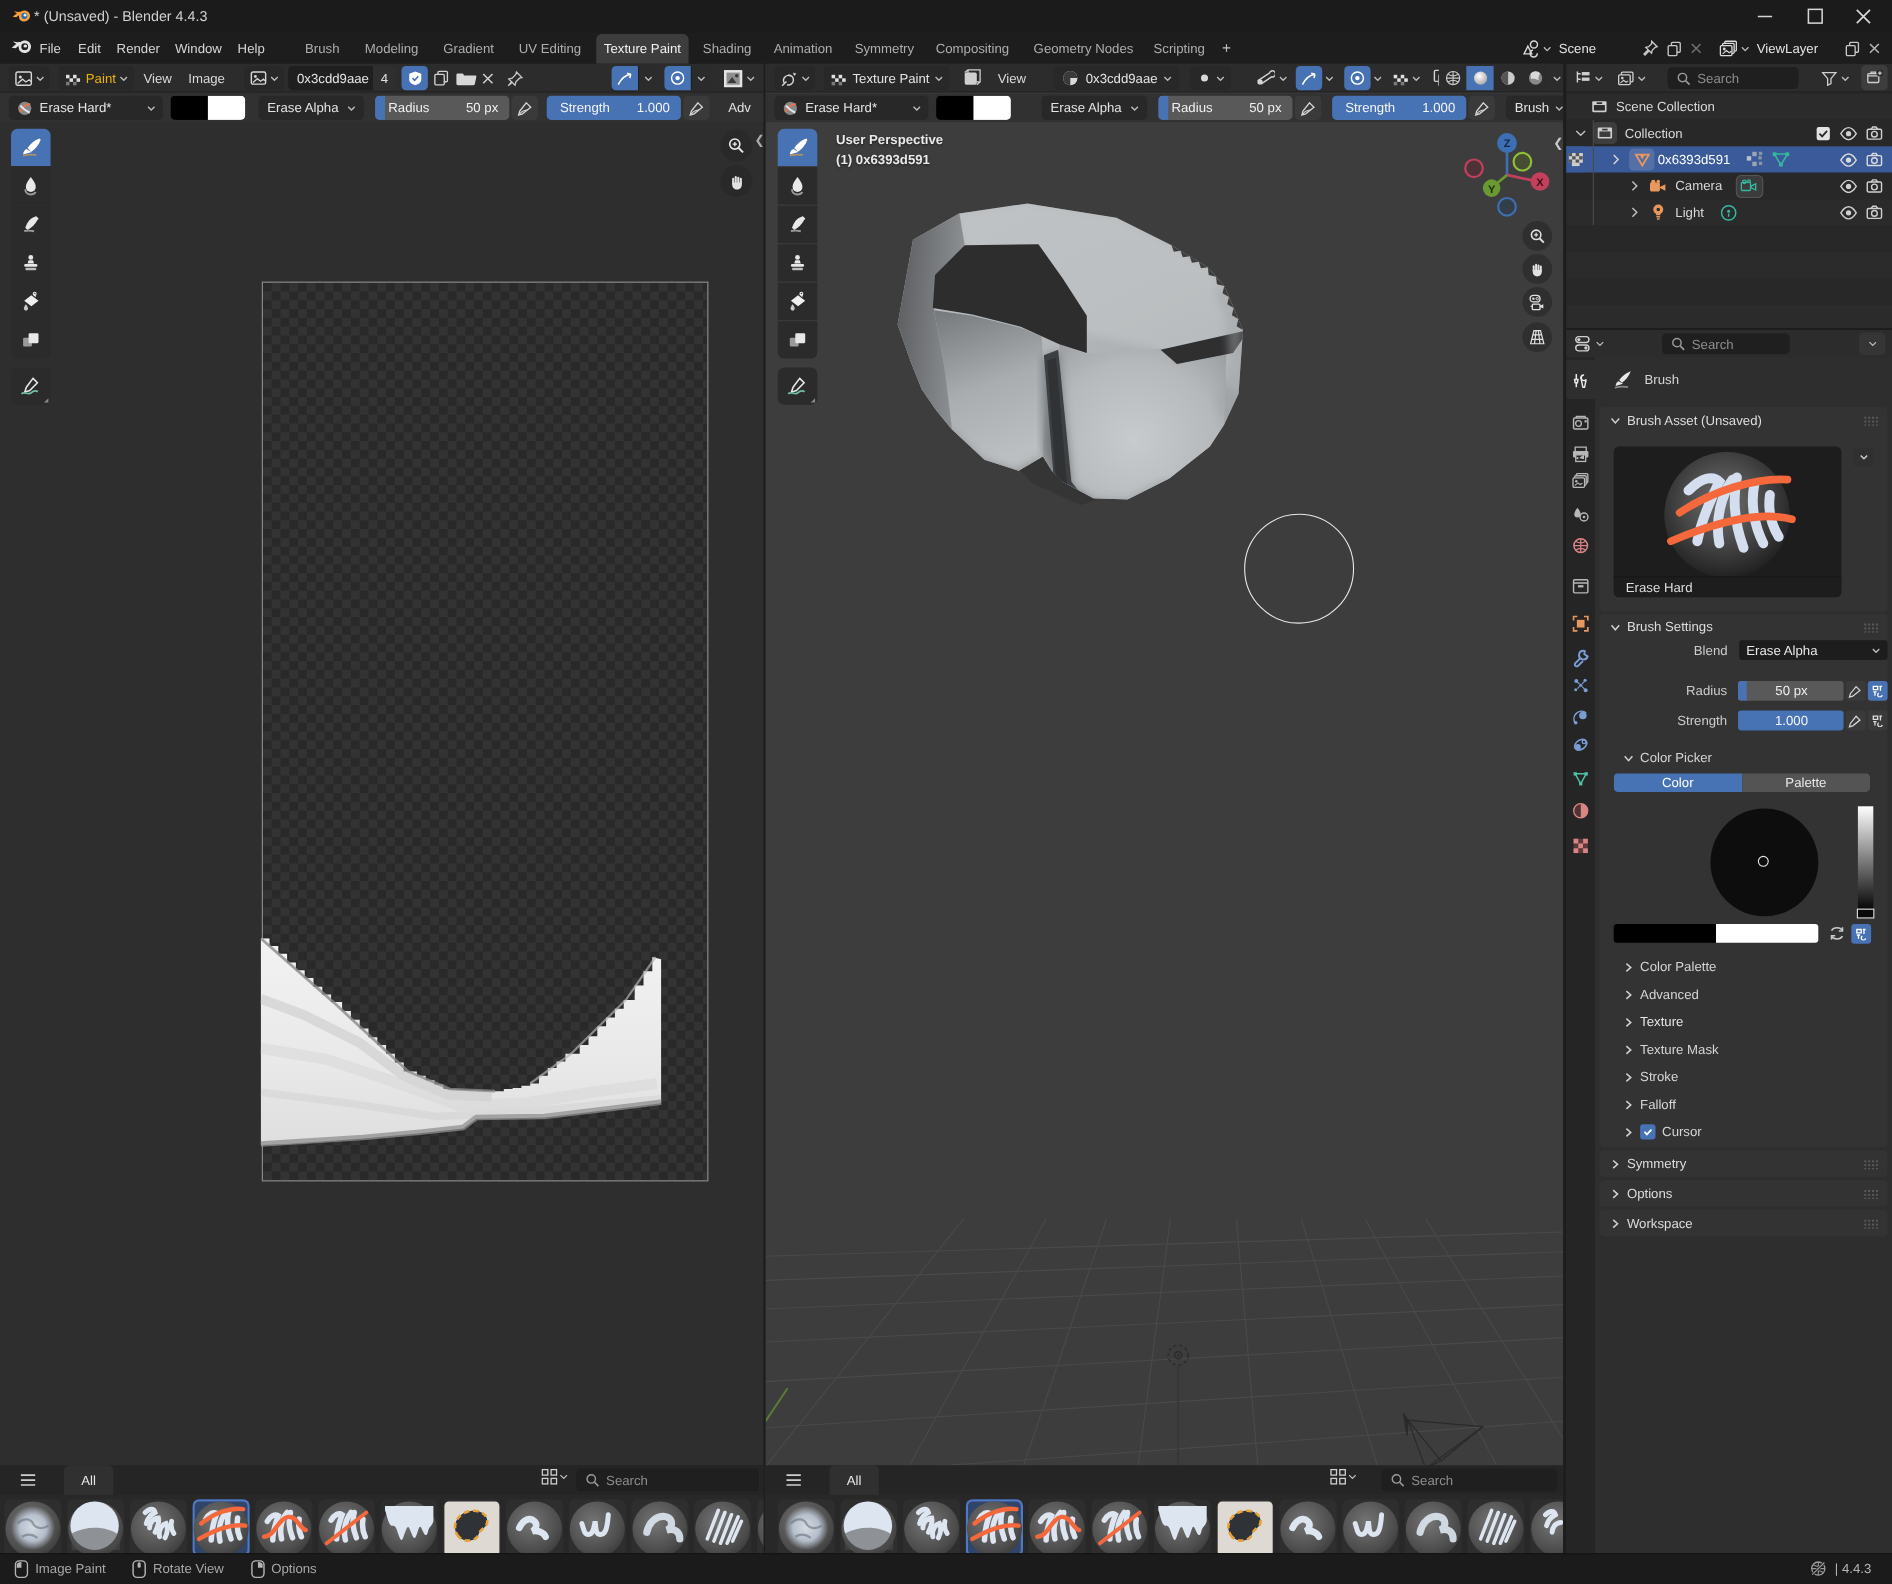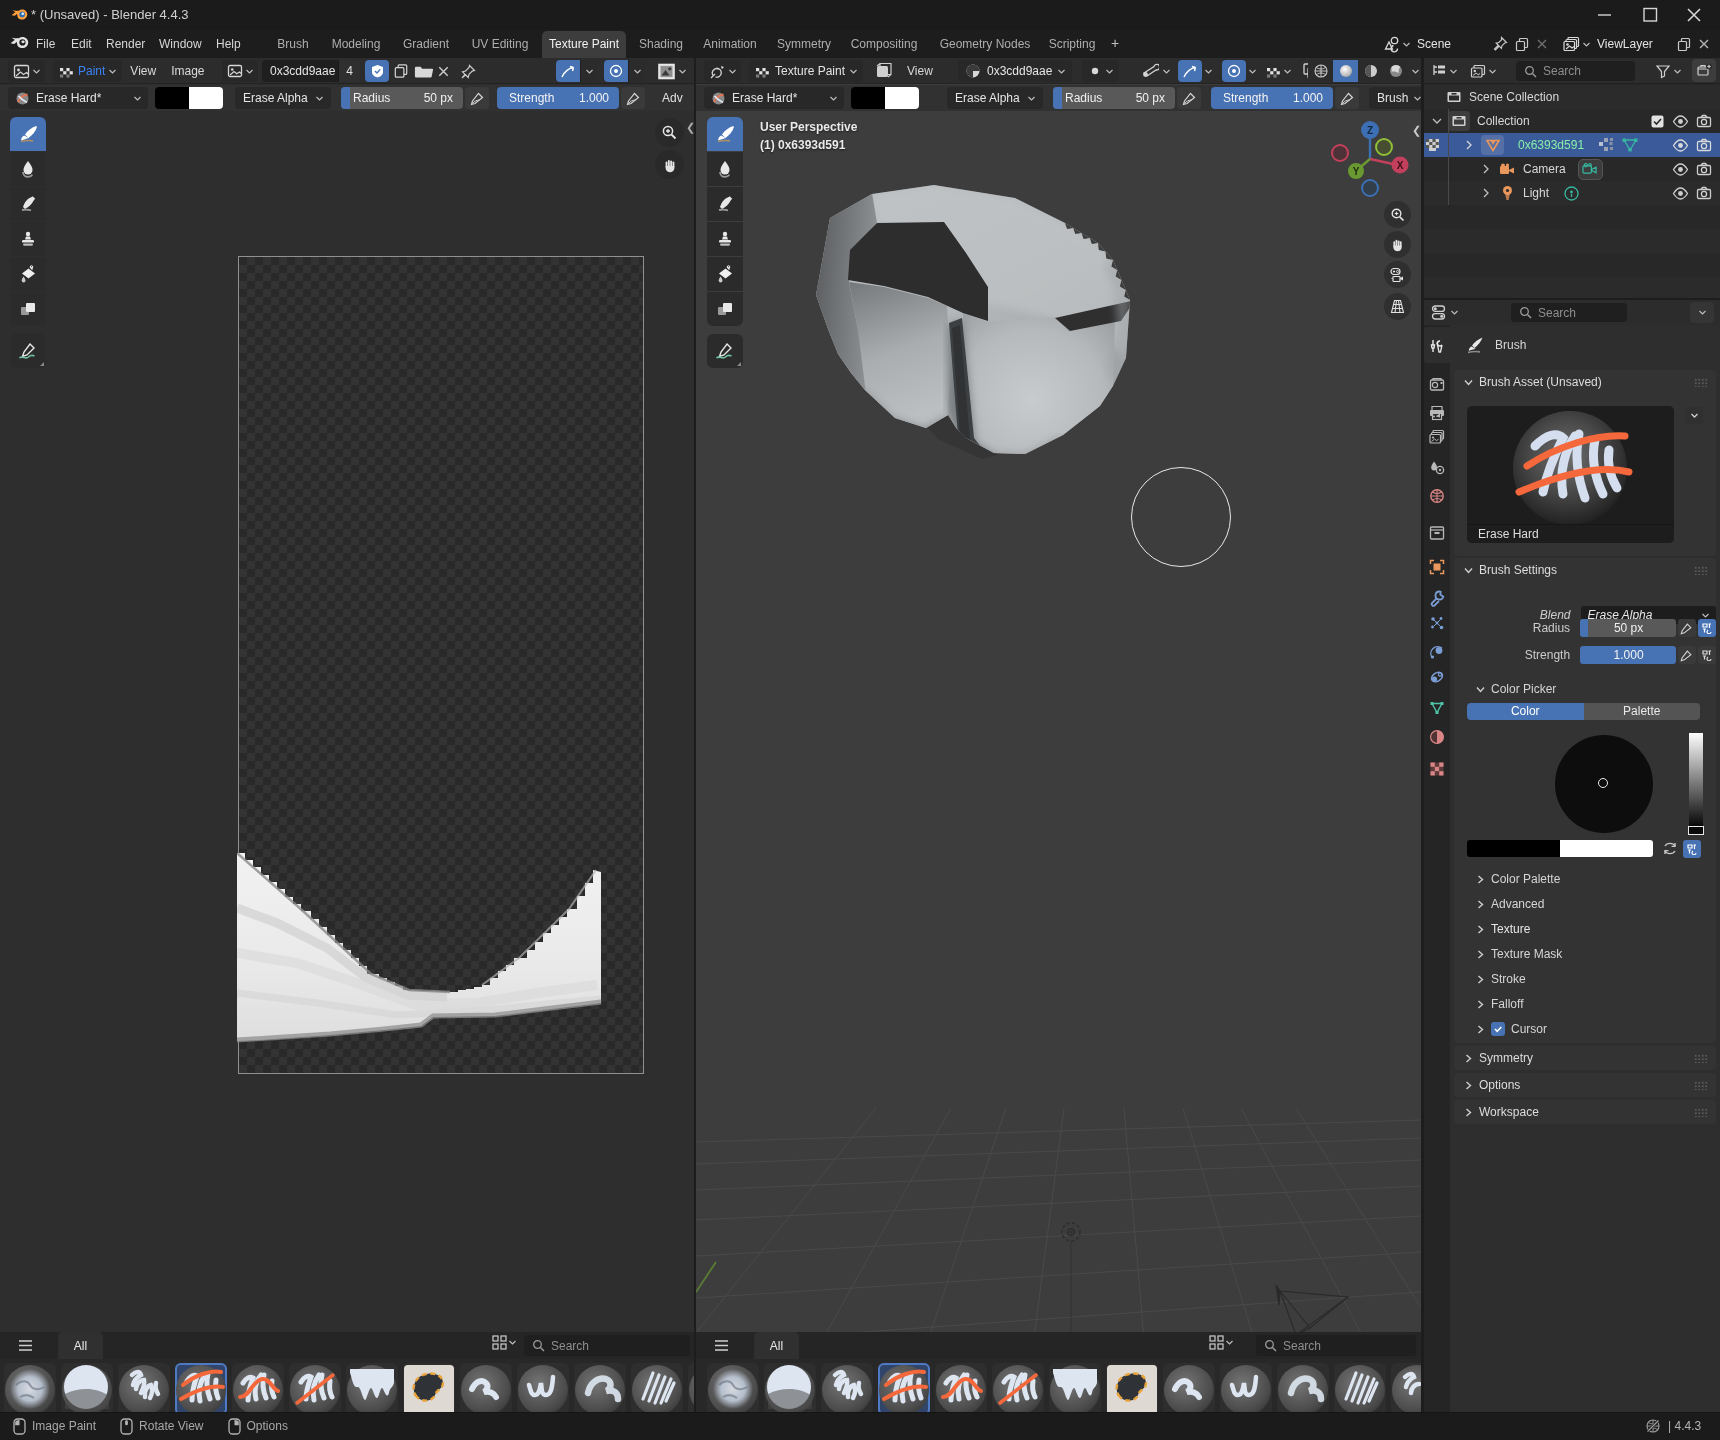--- a/index.html
+++ b/index.html
@@ -127,21 +127,21 @@
     </div>
     <div class="dd row" style="margin-left:8px;padding:0 6px;gap:5px;">
       <svg width="15" height="15" viewBox="0 0 15 15">
             <rect x="1" y="4" width="3.2" height="3.2" fill="#e0e0e0"></rect>
             <rect x="7.4" y="4" width="3.2" height="3.2" fill="#e0e0e0"></rect>
             <rect x="4.2" y="7.2" width="3.2" height="3.2" fill="#e0e0e0"></rect>
             <rect x="10.6" y="7.2" width="3.2" height="3.2" fill="#e0e0e0"></rect>
             <rect x="1" y="10.4" width="3.2" height="3.2" fill="#7a7a7a"></rect>
             <rect x="7.4" y="10.4" width="3.2" height="3.2" fill="#7a7a7a"></rect>
           </svg>
-      <span style="color:#3b82f6;margin:0 -1px;">Paint</span>
+      <span style="color:#eab308;margin:0 -1px;">Paint</span>
       <svg class="vtick" viewBox="0 0 7 5">
             <path d="M0.5 1 L3.5 4 L6.5 1" fill="none" stroke="#bdbdbd" stroke-width="1.2"></path>
           </svg>
     </div>
     <div style="padding:0 9px 0 8px;color:#d9d9d9;">View</div>
     <div style="padding:0 6px;color:#d9d9d9;">Image</div>
   </div>
   <div class="abs row" style="left:222px;top:2px;height:22px;">
     <div class="dd" style="padding:0 5px;">
       <svg width="16" height="16" viewBox="0 0 16 16">
@@ -1158,21 +1158,21 @@
     </div>
     <svg width="10" height="10" viewBox="0 0 10 10" style="margin-left:40px">
           <path d="M3 1 L7 5 L3 9" fill="none" stroke="#d5d5d5" stroke-width="1.3"></path>
         </svg>
     <div style="margin-left:7px;width:23px;height:20px;background:#ffffff22;border-radius:4px;display:flex;align-items:center;justify-content:center;">
       <svg width="14" height="13" viewBox="0 0 14 13">
             <path d="M1 1.5 h12 L7 11.5z" fill="none" stroke="#e9975c" stroke-width="1.6"></path>
             <path d="M4.5 1.5 h5 L7 6z" fill="#e9975c"></path>
           </svg>
     </div>
-    <span style="margin-left:14px;color:#86efac;">0x6393d591</span>
+    <span style="margin-left:3px;color:#ffffff;">0x6393d591</span>
     <div class="row" style="margin-left:14px;gap:6px;">
       <svg width="17" height="16" viewBox="0 0 17 16">
             <rect x="1" y="5" width="4" height="4" fill="#b9c2d0"></rect>
             <rect x="6" y="1" width="4" height="4" fill="#9aa4b2"></rect>
             <rect x="6" y="10" width="4" height="4" fill="#9aa4b2"></rect>
             <rect x="11.5" y="5" width="3" height="3" fill="#8a94a2"></rect>
             <rect x="12" y="10" width="3" height="3" fill="#8a94a2"></rect>
             <rect x="12" y="1" width="3" height="3" fill="#8a94a2"></rect>
           </svg>
       <svg width="18" height="16" viewBox="0 0 18 16">
@@ -1422,21 +1422,21 @@
   </div>
 
   <div class="panel" style="left:30px;top:258px;width:262px;height:485px;">
     <div class="phead">
       <svg class="collapse-arrow" viewBox="0 0 9 9">
             <path d="M1 2.5 L4.5 6.5 L8 2.5" fill="none" stroke="#cfcfcf" stroke-width="1.4"></path>
           </svg>
       Brush Settings
     </div>
     <div class="grip"></div>
-    <div class="abs row" style="left:0;top:48px;width:262px;height:18px;font-style:italic;">
+    <div class="abs row" style="left:0;top:24px;width:262px;height:18px;">
       <div style="width:128px;text-align:right;padding-right:10px;color:#cccccc;">Blend</div>
       <div class="row" style="width:137px;height:18px;background:#1d1d1d;border-radius:3px;padding:0 7px;">
         <span style="color:#e8e8e8;">Erase Alpha</span>
         <svg class="vtick" viewBox="0 0 7 5" style="margin-left:auto">
               <path d="M0.5 1 L3.5 4 L6.5 1" fill="none" stroke="#bdbdbd" stroke-width="1.2"></path>
             </svg>
       </div>
     </div>
     <div class="abs row" style="left:0;top:61px;width:262px;height:18px;">
       <div style="width:128px;text-align:right;padding-right:10px;color:#cccccc;">Radius</div>

